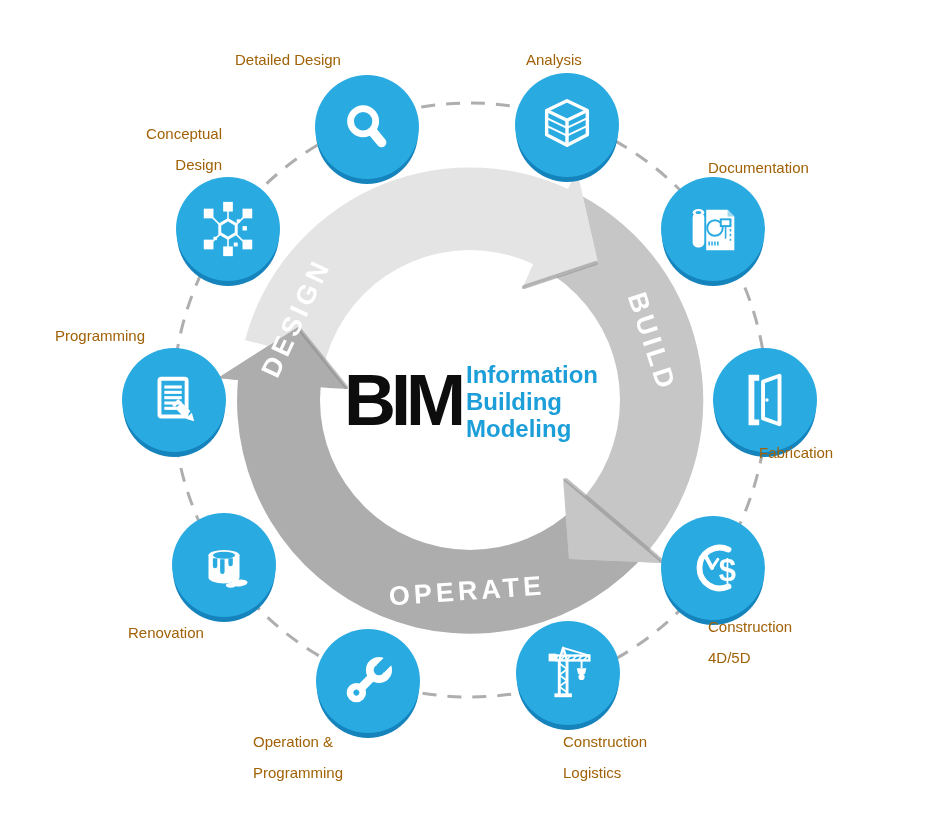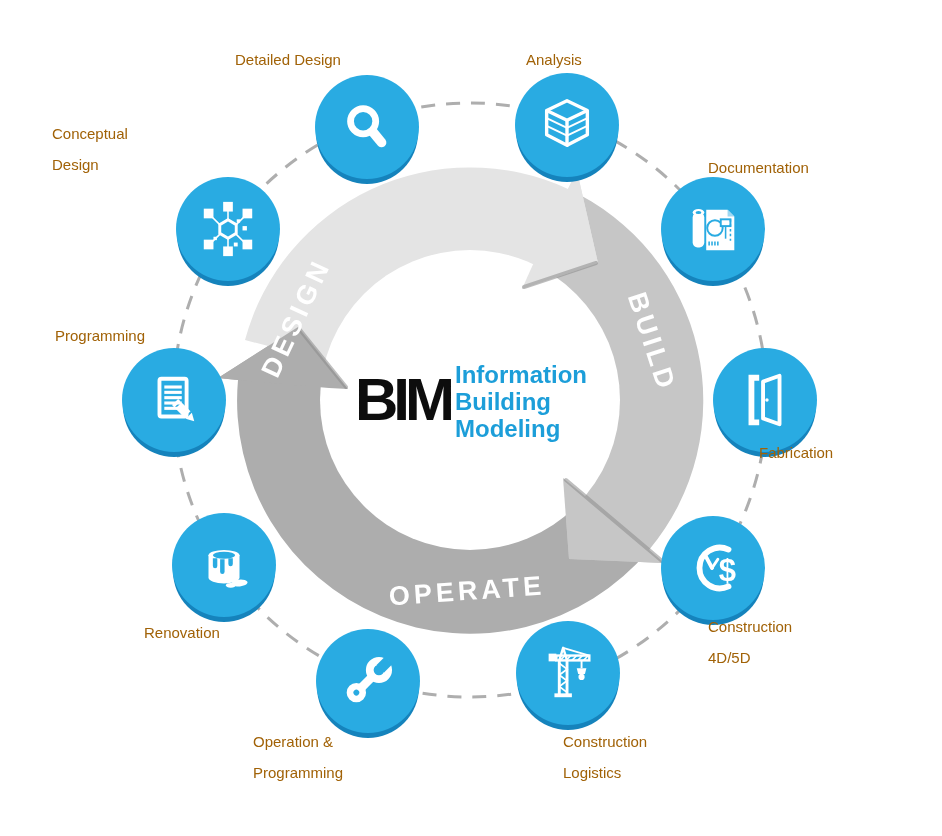--- a/index.html
+++ b/index.html
@@ -5,37 +5,37 @@
   html,body{margin:0;padding:0;background:#fff;}
   body{font-family:"Liberation Sans","DejaVu Sans",sans-serif;}
   .canvas{position:relative;width:942px;height:836px;background:#fff;overflow:hidden;}
   .ring-svg{position:absolute;left:0;top:0;}
   .node{position:absolute;width:104px;height:104px;border-radius:50%;
         background:#29ABE2;box-shadow:0 6px 0 -1px #1583BC;
         display:flex;align-items:center;justify-content:center;}
   .node svg{display:block;}
   .lbl{position:absolute;font-size:15px;color:#a16207;line-height:31px;white-space:nowrap;}
   .lbl span{display:block;}
-  .lbl.right{text-align:left;}
+  .lbl.right{text-align:right;}
   
   .n0{left:315px;top:75px;}  .n1{left:515px;top:73px;}
   .n2{left:661px;top:177px;} .n3{left:713px;top:348px;}
   .n4{left:661px;top:516px;} .n5{left:516px;top:621px;}
   .n6{left:316px;top:629px;} .n7{left:172px;top:513px;}
   .n8{left:122px;top:348px;} .n9{left:176px;top:177px;}
   
   .l0{left:235px;top:44px;}  .l1{left:526px;top:44px;}
   .l2{left:708px;top:152px;} .l3{left:759px;top:437px;}
   .l4{left:708px;top:611px;} .l5{left:563px;top:726px;}
-  .l6{left:253px;top:726px;} .l7{left:144px;top:617px;}
+  .l6{left:253px;top:726px;} .l7{left:128px;top:617px;}
   .l8{left:55px;top:320px;}  .l9{left:52px;top:118px;width:170px;}
   
   .bim{position:absolute;left:471px;top:400px;transform:translate(-50%,-50%);
        display:flex;align-items:center;}
-  .bim-acronym{font-size:60px;font-weight:bold;letter-spacing:-5px;color:#0d0d0d;
+  .bim-acronym{font-size:72px;font-weight:bold;letter-spacing:-5px;color:#0d0d0d;
                line-height:1;}
   .bim-expansion{margin-left:5px;margin-top:4px;color:#1C9ED9;font-weight:bold;
                  font-size:24px;line-height:1.12;}
 </style>
 </head>
 <body>
 
 <div class="canvas">
 
   <svg class="ring-svg" width="942" height="836" viewBox="0 0 942 836">

